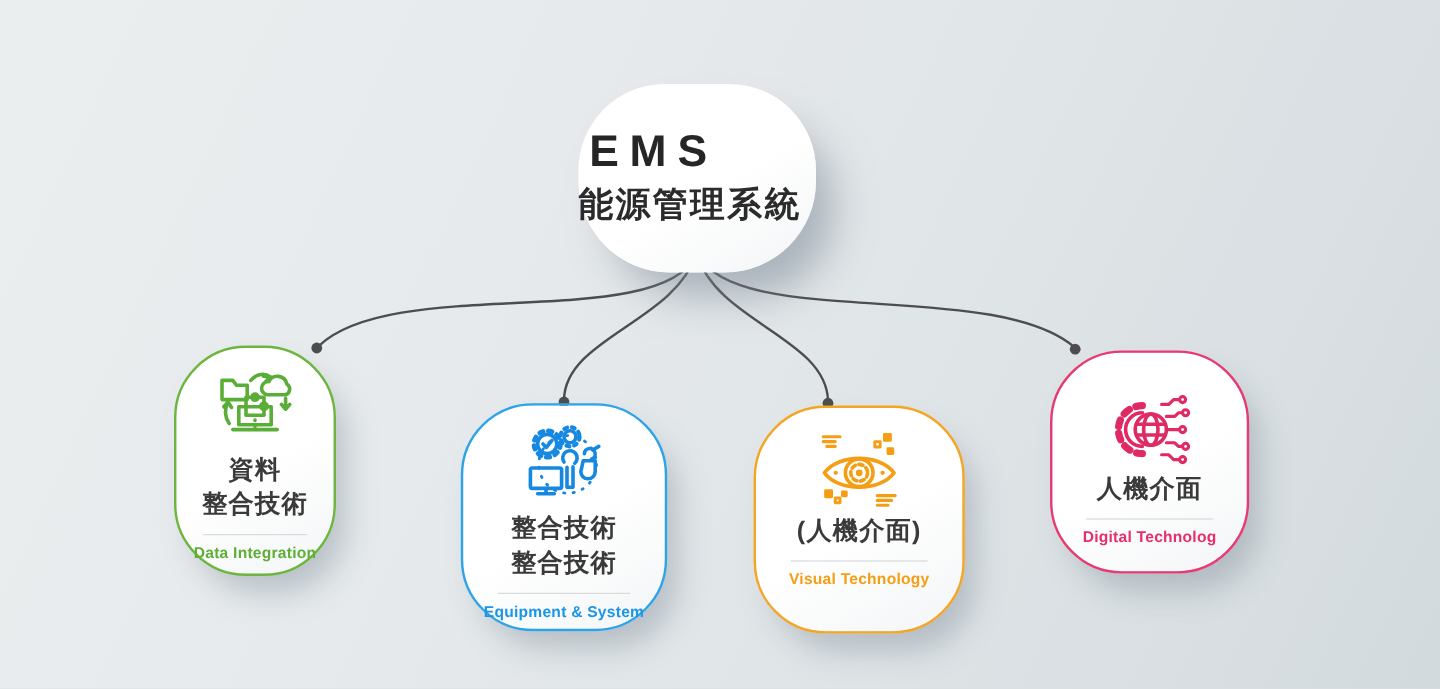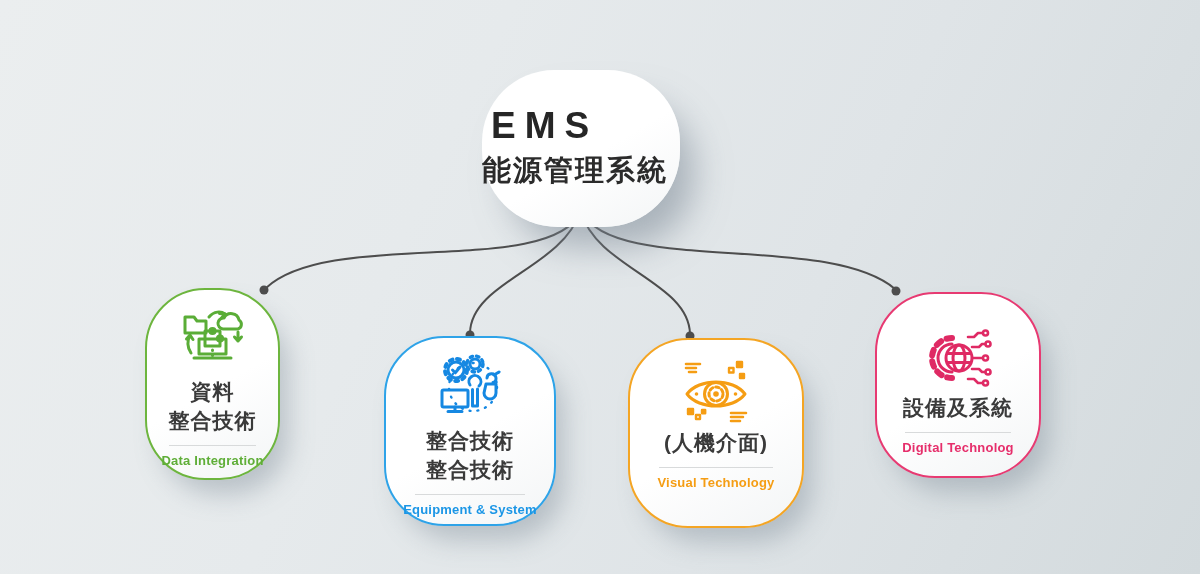--- a/index.html
+++ b/index.html
@@ -167,19 +167,19 @@
           <path d="M51 38 h9"></path>
             <circle cx="63.5" cy="38" r="2.5"></circle>
           <path d="M50 49 h7 l3 3 h3"></path>
             <circle cx="66" cy="52" r="2.5"></circle>
           <path d="M46 59 h6 l4 4 h4"></path>
             <circle cx="63.5" cy="63" r="2.5"></circle>
         </g>
       </g>
     </svg>
     <div class="title">
-      <div>設備及系統</div>
+      <div>人機介面</div>
     </div>
     <div class="divider"></div>
     <div class="subtitle">Digital Technolog</div>
   </div>
 
 </div>
 
 </body></html>

